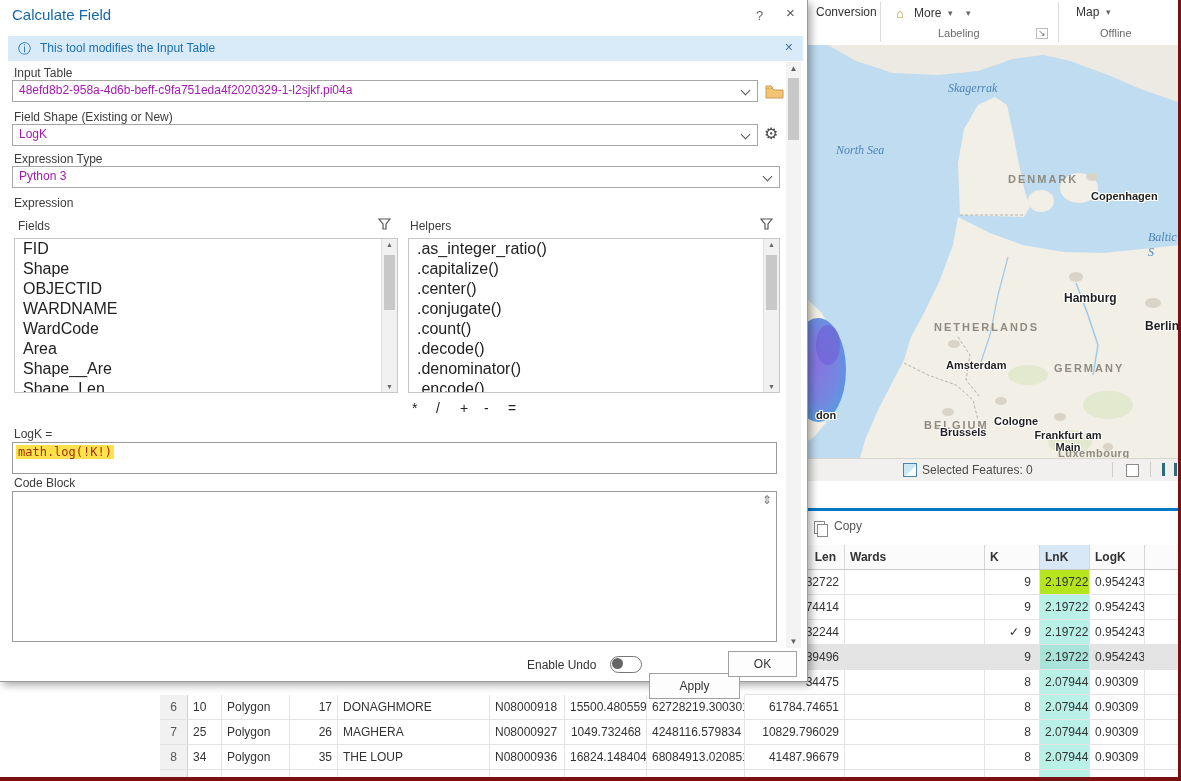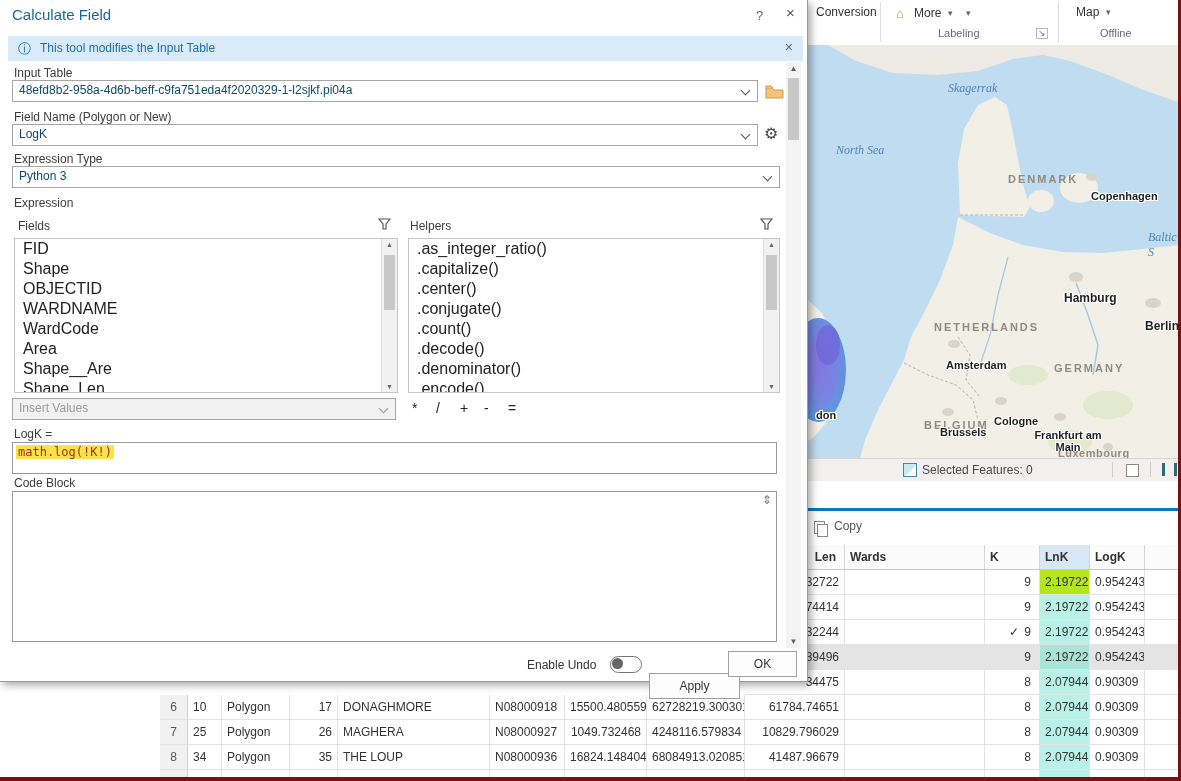--- a/index.html
+++ b/index.html
@@ -68,21 +68,21 @@
     border-bottom:1px solid #9a9a9a;box-shadow:3px 3px 8px rgba(0,0,0,.35);z-index:10;}
   .dlg-title{position:absolute;left:12px;top:6px;font-size:15px;color:#1569a8;}
   .dlg-help{position:absolute;left:756px;top:8px;font-size:13px;color:#666;}
   .dlg-x{position:absolute;left:786px;top:4px;font-size:15px;color:#555;}
   .banner{position:absolute;left:8px;top:36px;width:795px;height:25px;background:#d9eaf8;}
   .banner-info{position:absolute;left:10px;top:4px;color:#1a6fb0;font-size:13px;}
   .banner-txt{position:absolute;left:32px;top:5px;color:#1a6fb0;font-size:12px;}
   .banner-x{position:absolute;right:10px;top:3px;color:#4a7296;font-size:14px;}
   .lbl{position:absolute;font-size:12px;color:#3c3c3c;}
   .combo{position:absolute;height:22px;border:1px solid #a6a6a6;background:#fff;box-sizing:border-box;}
-  .cval{position:absolute;left:6px;top:2px;font-size:12px;color:#0c4a6e;white-space:nowrap;}
+  .cval{position:absolute;left:6px;top:2px;font-size:12px;color:#a21caf;white-space:nowrap;}
   .chev{position:absolute;right:8px;top:6px;width:6px;height:6px;border-right:1.6px solid #555;
     border-bottom:1.6px solid #555;transform:rotate(45deg);}
   .combo-dis{background:#f2f2f2;}
   .combo-dis .cval{color:#9a9a9a;}
   .gear{position:absolute;font-size:16px;color:#4a4a4a;}
   .listbox{position:absolute;border:1px solid #c6c6c6;background:#fff;overflow:hidden;}
   .li{height:20px;line-height:20px;padding-left:8px;font-size:16px;color:#222;white-space:nowrap;}
   .lsb{position:absolute;right:0;top:0;width:15px;height:100%;background:#f1f1f1;border-left:1px solid #e0e0e0;}
   .lsb .arr{position:absolute;left:0;width:15px;font-size:7px;color:#666;text-align:center;}
   .thumb{position:absolute;left:2px;width:11px;background:#c8c8c8;}
@@ -334,21 +334,21 @@
     <span class="lbl" style="left:14px;top:66px;">Input Table</span>
     <div class="combo" style="left:12px;top:80px;width:746px;">
       <span class="cval">48efd8b2-958a-4d6b-beff-c9fa751eda4f2020329-1-l2sjkf.pi04a</span>
       <span class="chev"></span>
     </div>
     <svg class="abs" style="left:765px;top:84px;" width="19" height="15">
       <path d="M1,4 L7,4 L9,6 L18,6 L18,14 L1,14 Z" fill="#f4c476" stroke="#c89b52"></path>
       <path d="M1,4 L1,2 L6,2 L8,4" fill="#f4c476" stroke="#c89b52"></path>
     </svg>
 
-    <span class="lbl" style="left:14px;top:110px;">Field Name (Polygon or New)</span>
+    <span class="lbl" style="left:14px;top:110px;">Field Shape (Existing or New)</span>
     <div class="combo" style="left:12px;top:124px;width:746px;">
       <span class="cval">LogK</span>
       <span class="chev"></span>
     </div>
     <span class="gear" style="left:764px;top:124px;">⚙</span>
 
     <span class="lbl" style="left:14px;top:152px;">Expression Type</span>
     <div class="combo" style="left:12px;top:166px;width:768px;">
       <span class="cval">Python 3</span>
       <span class="chev"></span>
@@ -390,24 +390,20 @@
       <div class="li">.decode()</div>
       <div class="li">.denominator()</div>
       <div class="li">.encode()</div>
       <div class="lsb">
         <span class="arr" style="top:2px;">▲</span>
         <div class="thumb" style="top:16px;height:55px;"></div>
         <span class="arr" style="bottom:2px;">▼</span>
       </div>
     </div>
 
-    <div class="combo combo-dis" style="left:12px;top:398px;width:384px;">
-      <span class="cval">Insert Values</span>
-      <span class="chev" style="border-color:#999;"></span>
-    </div>
     <span class="op" style="left:412px;top:400px;">*</span>
     <span class="op" style="left:436px;top:400px;">/</span>
     <span class="op" style="left:460px;top:400px;">+</span>
     <span class="op" style="left:484px;top:400px;">-</span>
     <span class="op" style="left:508px;top:400px;">=</span>
 
     <span class="lbl" style="left:14px;top:427px;">LogK =</span>
     <div class="exprbox">
       <span class="exprtxt">math.log(!K!)</span>
     </div>

